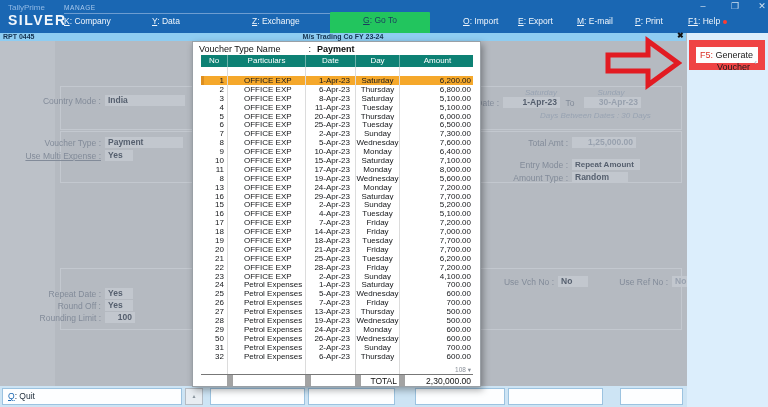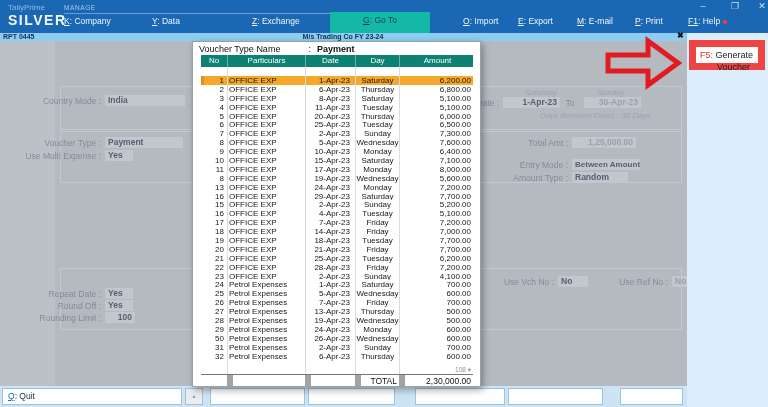--- a/index.html
+++ b/index.html
@@ -7,21 +7,21 @@
   #stage { position:relative; width:768px; height:407px; overflow:hidden; background:#b5bac1; }
 
   
   #titlebar { position:absolute; left:0; top:0; width:768px; height:33px; background:#1a67b3; }
   #brand-product { position:absolute; left:8px; top:3px; font-size:8px; color:#8fb9e6; }
   #brand-edition { position:absolute; left:8px; top:12px; font-size:14px; font-weight:bold; color:#f2f7fc; letter-spacing:1.5px; }
   #manage-label { position:absolute; left:64px; top:4px; font-size:6.5px; color:#a9c9ec; letter-spacing:.6px; }
   #manage-line { position:absolute; left:64px; top:13px; width:366px; height:1px; background:#6d9dd1; }
   .menu-item { position:absolute; top:16px; font-size:8.5px; color:#f0f6fc; cursor:default; white-space:nowrap; }
   .menu-item .hk { text-decoration:underline; }
-  #goto-button { position:absolute; left:330px; top:12px; width:100px; height:31px; background:#14b8a6; border-radius:1px;
+  #goto-button { position:absolute; left:330px; top:12px; width:100px; height:31px; background:#22c55e; border-radius:1px;
                  font-size:8.5px; color:#1c3c5e; text-align:center; line-height:17px; }
   #goto-button .hk { text-decoration:underline; }
   .help-dot { display:inline-block; width:4px; height:4px; border-radius:50%; background:#ff3b30; margin-left:3px; vertical-align:middle; }
   .winbtn { position:absolute; top:1px; font-size:9px; color:#cfe0f0; width:20px; text-align:center; }
 
   
   #subbar { position:absolute; left:0; top:33px; width:686px; height:8px; background:#8ecdf2; }
   #report-id { position:absolute; left:3px; top:0; font-size:7px; font-weight:bold; color:#13314f; line-height:8px; }
   #company-title { position:absolute; left:0; right:0; top:0; text-align:center; font-size:7px; font-weight:bold; color:#13314f; line-height:8px; }
   #close-x { position:absolute; left:677px; top:31px; font-size:8px; font-weight:bold; color:#111; z-index:7; line-height:10px; }
@@ -46,21 +46,21 @@
   #popup-title-value { padding-left:6px; font-weight:bold; }
   .tgrid { display:grid; grid-template-columns:26px 78px 50px 44px 76px; margin:0 7px 0 8px; }
   #thead { height:12px; background:#0d8174; }
   #thead .hcell { color:#fff; font-size:8px; text-align:center; line-height:12px; border-left:1px solid rgba(255,255,255,.4); overflow:hidden; }
   #thead .hcell:first-child { border-left:none; }
   #tbody { flex:1; display:flex; flex-direction:column; overflow:hidden; }
   .trow { height:8.9px; flex:0 0 8.9px; }
   .trow .cell { font-size:8px; line-height:9px; color:#15171a; border-left:1px solid #dcdcdc; white-space:nowrap; overflow:hidden; }
   .trow .cell:first-child { border-left:none; }
   .c0 { text-align:right; padding-right:3px; }
-  .c1 { padding-left:1px; }
+  .c1 { padding-left:16px; }
   .c2 { text-align:right; padding-right:5px; }
   .c3 { text-align:center; }
   .c4 { text-align:right; padding-right:4px; }
   .trow.blank { flex:0 0 9px; }
   .trow.sel { background:#f5a82b; box-shadow:inset 3px 0 0 #de8f1f; }
   #spacer { flex:1 1 auto; }
   #spacer .cell { height:100%; border-left:1px solid #dcdcdc; }
   #spacer .cell:first-child { border-left:none; }
   #more-row { height:9px; flex:0 0 9px; }
   #more-row .cell { font-size:6.5px; color:#8a9099; line-height:9px; border-left:1px solid #dcdcdc; }
@@ -127,21 +127,21 @@
 
     <div class="bgfield" style="left:5px; top:54px;">
       <span class="lbl" style="width:100px;">Country Mode :</span>
       <span class="val" style="width:80px;">India</span>
     </div>
     <div class="bgfield" style="left:5px; top:96px;">
       <span class="lbl" style="width:100px;">Voucher Type :</span>
       <span class="val" style="width:78px;">Payment</span>
     </div>
     <div class="bgfield" style="left:5px; top:109px;">
-      <span class="lbl" style="width:100px;">Use Multi Expense :</span>
+      <span class="lbl" style="width:100px;text-decoration:underline;">Use Multi Expense :</span>
       <span class="val" style="width:28px;">Yes</span>
     </div>
     <div class="bgfield" style="left:5px; top:247px;">
       <span class="lbl" style="width:100px;">Repeat Date :</span>
       <span class="val" style="width:28px;">Yes</span>
     </div>
     <div class="bgfield" style="left:5px; top:259px;">
       <span class="lbl" style="width:100px;">Round Off :</span>
       <span class="val" style="width:28px;">Yes</span>
     </div>
@@ -158,21 +158,21 @@
       <span class="lbl" style="width:24px; text-align:center;">To</span>
       <span class="val num dim" style="width:57px;">30-Apr-23</span>
     </div>
     <div class="bgnote" style="left:540px; top:70px;">Days Between Dates : 30 Days</div>
     <div class="bgfield" style="left:480px; top:96px;">
       <span class="lbl" style="width:92px;">Total Amt :</span>
       <span class="val num dim" style="width:64px;">1,25,000.00</span>
     </div>
     <div class="bgfield" style="left:480px; top:118px;">
       <span class="lbl" style="width:92px;">Entry Mode :</span>
-      <span class="val" style="width:68px; font-size:8px;">Between Amount</span>
+      <span class="val" style="width:68px; font-size:8px;">Repeat Amount</span>
     </div>
     <div class="bgfield" style="left:480px; top:131px;">
       <span class="lbl" style="width:92px;">Amount Type :</span>
       <span class="val" style="width:56px;">Random</span>
     </div>
     <div class="bgfield" style="left:470px; top:235px;">
       <span class="lbl" style="width:88px;">Use Vch No :</span>
       <span class="val" style="width:30px;">No</span>
     </div>
     <div class="bgfield" style="left:598px; top:235px;">

